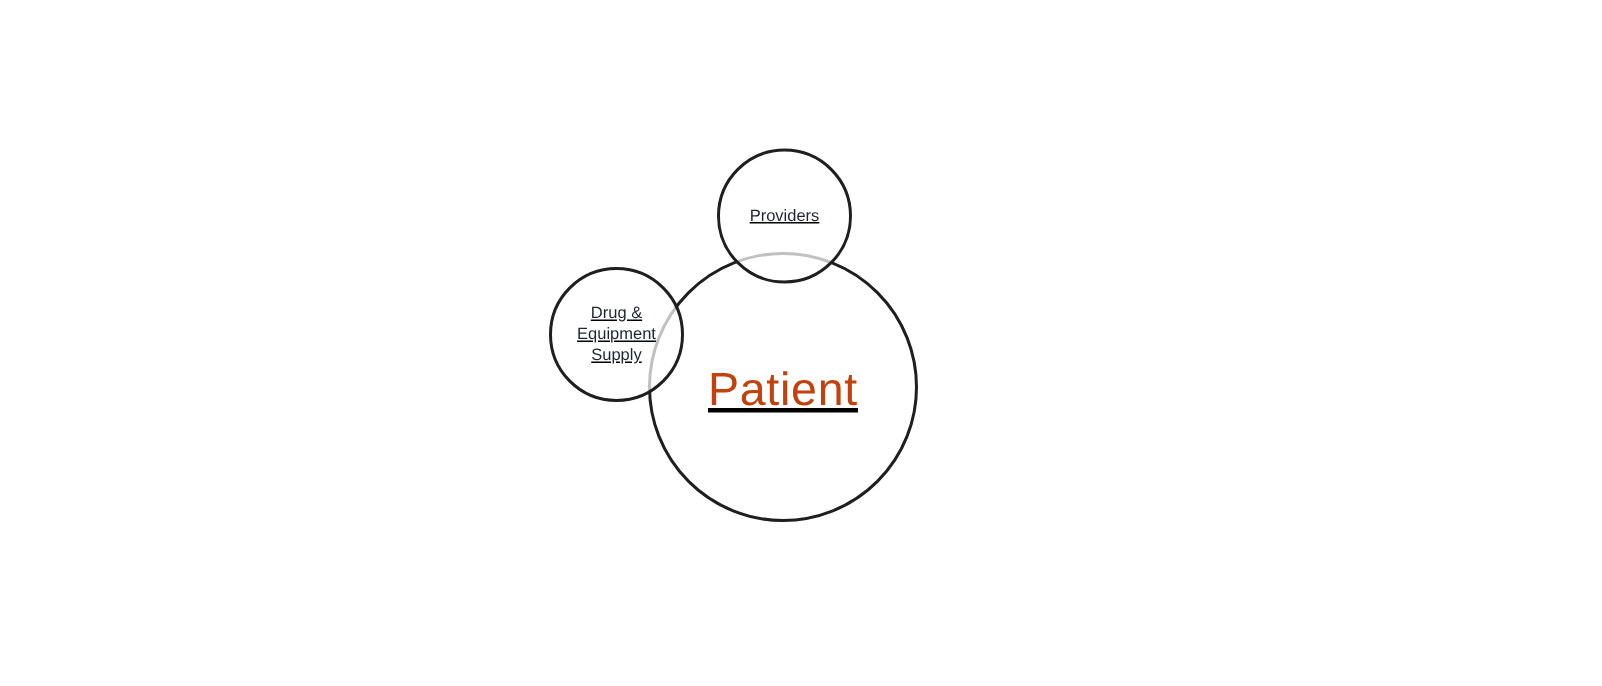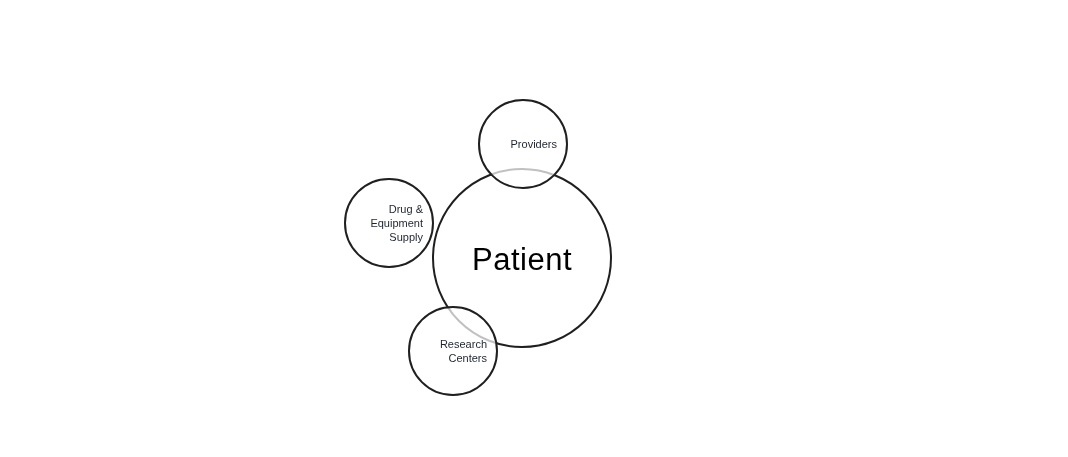--- a/index.html
+++ b/index.html
@@ -15,21 +15,22 @@
     overflow: hidden;
     font-family: "Liberation Sans", "DejaVu Sans", sans-serif;
   }
   .circle {
     position: absolute;
     border-radius: 50%;
     box-sizing: border-box;
     display: flex;
     align-items: center;
     justify-content: center;
-    text-align: right;
+    text-align: center;
+    text-decoration: underline;
   }
   
   .circle.center {
     left: 432px;
     top: 168px;
     width: 180px;
     height: 180px;
     border: 2px solid #1f1f1f;
     background: transparent;
     z-index: 1;
@@ -39,25 +40,25 @@
     width: 90px;
     height: 90px;
     border: 2px solid #1f1f1f;
     background: rgba(255, 255, 255, 0.72);
     z-index: 2;
   }
   .circle.providers        { left: 478px;   top: 99px; }
   .circle.health-agencies  { left: 588px;   top: 177px; }
   .circle.payers           { left: 545px;   top: 306px; }
   .circle.research-centers { left: 408px;   top: 306px; }
-  .circle.drug-equipment   { left: 344px;   top: 178px; }
+  .circle.drug-equipment   { left: 366px;   top: 178px; }
 
   .center-label {
     font-size: 31px;
-    color: #000000;
+    color: #c2410c;
     letter-spacing: 0.5px;
     line-height: 1;
     padding-top: 2px;
   }
   .satellite-label {
     font-size: 11px;
     line-height: 1.3;
     color: #1f2430;
     width: 68px;
   }
@@ -70,21 +71,18 @@
   <div class="circle center">
     <span class="center-label">Patient</span>
   </div>
 
   <div class="circle satellite providers">
     <span class="satellite-label">Providers</span>
   </div>
 
 
 
-  <div class="circle satellite research-centers">
-    <span class="satellite-label">Research Centers</span>
-  </div>
 
   <div class="circle satellite drug-equipment">
     <span class="satellite-label">Drug &amp; Equipment Supply</span>
   </div>
 
 </div>
 
 </body></html>

